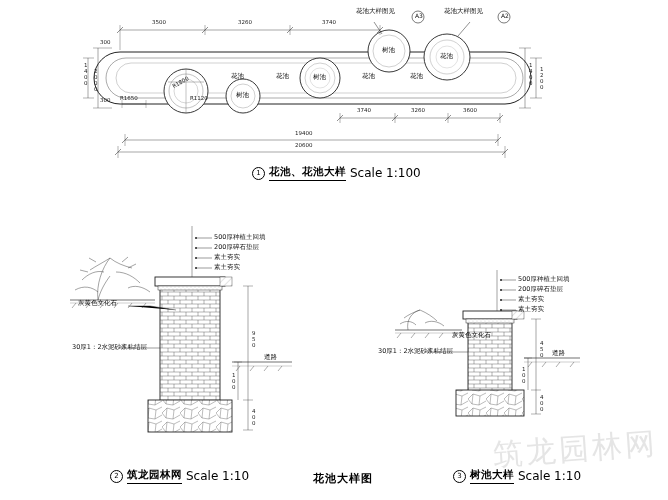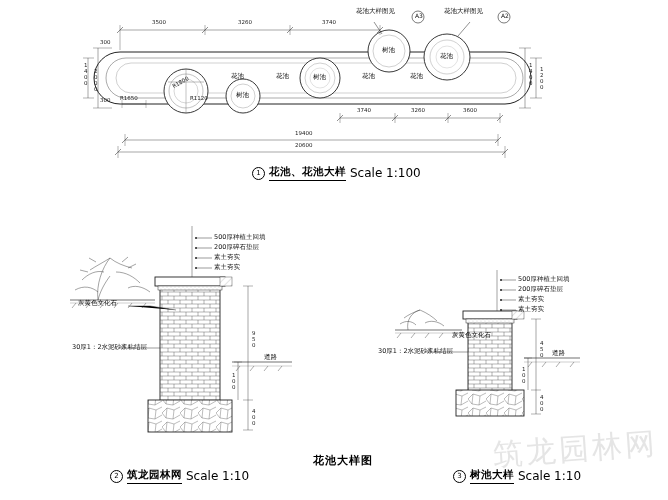--- a/index.html
+++ b/index.html
@@ -301,21 +301,21 @@
   <div class="lbl cn" style="left:518px;top:286px;">200厚碎石垫层</div>
   <div class="lbl cn" style="left:518px;top:296px;">素土夯实</div>
   <div class="lbl cn" style="left:518px;top:306px;">素土夯实</div>
   <div class="lbl cn" style="left:378px;top:348px;">30厚1：2水泥砂浆粘结层</div>
   <div class="lbl cn" style="left:452px;top:332px;">灰黄色文化石</div>
   <div class="lbl cn" style="left:552px;top:350px;">道路</div>
   <div class="lbl dim vert" style="left:538px;top:340px;">450</div>
   <div class="lbl dim vert" style="left:538px;top:394px;">400</div>
   <div class="lbl dim vert" style="left:520px;top:366px;">100</div>
 
-  <div class="big-title" style="left:313px;top:453px;">花池大样图</div>
+  <div class="big-title" style="left:313px;top:471px;">花池大样图</div>
 
   <div class="title-row" style="left:453px;top:468px;">
     <span class="circ-num">3</span>
     <span class="t-main">树池大样</span>
     <span class="t-scale">Scale 1:10</span>
   </div>
 
   <div class="watermark">筑龙园林网</div>
 </div>
 

